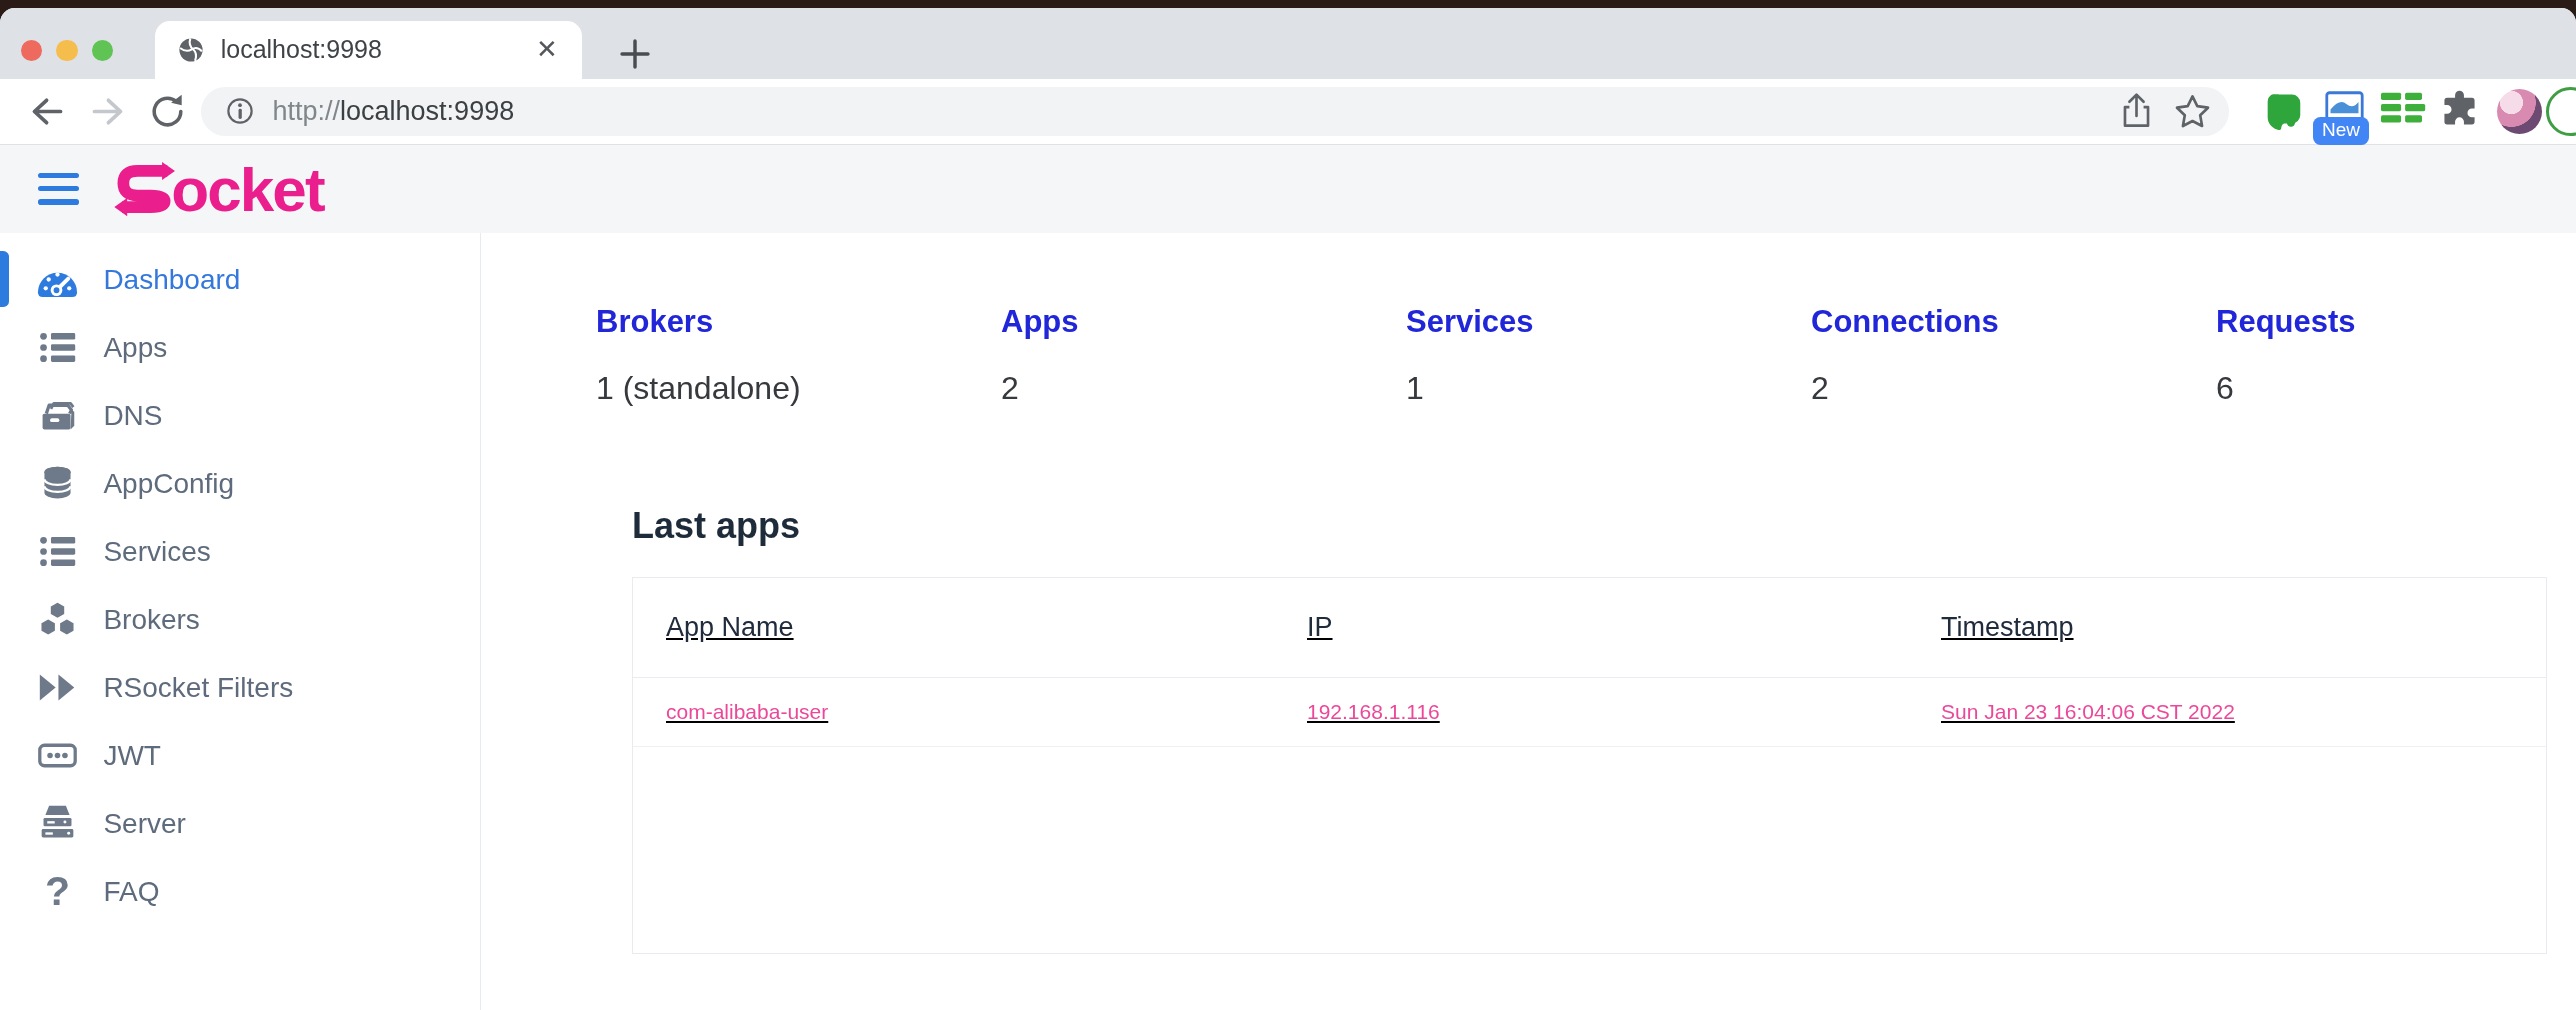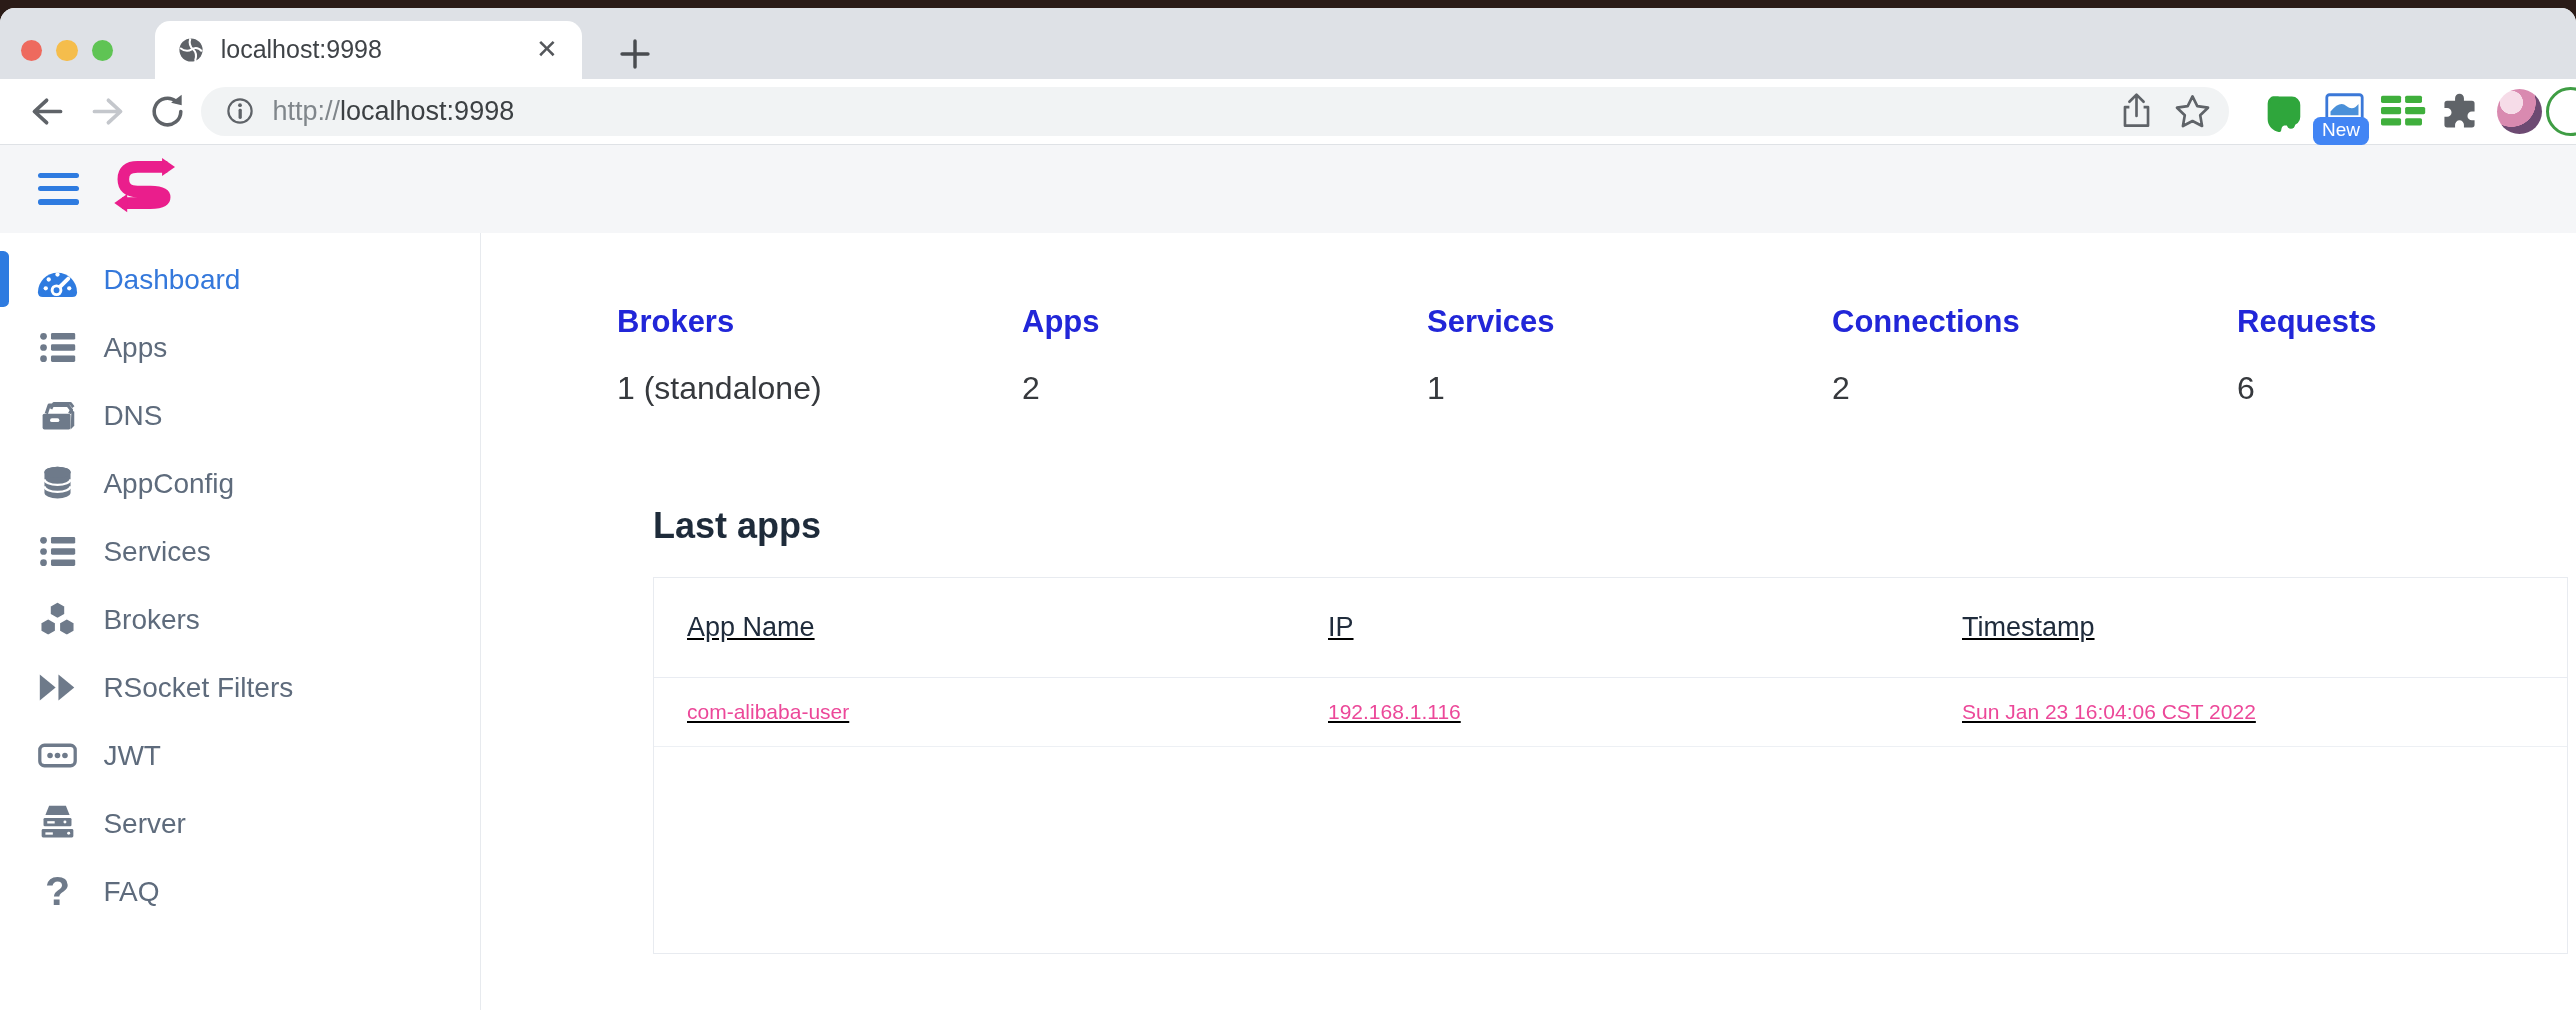--- a/index.html
+++ b/index.html
@@ -28,38 +28,38 @@
   .navbtn { position:absolute; top:11.3px; width:43px; height:43px; display:flex;
             align-items:center; justify-content:center; }
   .nav-back{left:26px;} .nav-fwd{left:86px;} .nav-reload{left:146px;}
   .omnibox { position:absolute; left:201px; top:8.4px; width:2028px; height:49px;
              background:#f1f3f4; border-radius:24.4px; display:flex; align-items:center; }
   .omni-info { margin-left:22.5px; width:32px; height:32px; flex:0 0 auto; }
   .omni-url { margin-left:17px; font-size:27px; color:#3c4043; flex:1 1 auto; white-space:nowrap; }
   .omni-url .scheme { color:#80868b; }
   .omni-icon { width:39px; height:39px; flex:0 0 auto; margin-right:17px; }
   .ext { position:absolute; top:10.3px; width:45px; height:45px; display:flex;
-         align-items:center; justify-content:center; }
+         justify-content:center; }
   .ext-evernote{left:2261px;} .ext-snew{left:2322px;} .ext-grid{left:2381px;}
   .ext-puzzle{left:2437px;} 
   .avatar { position:absolute; left:2497px; top:10.3px; width:45px; height:45px; border-radius:50%;
             background:radial-gradient(circle at 32% 30%, #f6dce8 0 26%, #d98ab0 27% 55%, #6d4a72 56% 100%); }
   .profile-ring { position:absolute; left:2546px; top:8.4px; width:49px; height:49px;
                   border-radius:50%; border:3.8px solid #3f9d44; background:#fff; }
 
   
   .appheader { position:relative; height:88px; background:#f5f6f8; }
   .hamburger { position:absolute; left:38px; top:20.7px; width:47px; height:47px;
                display:flex; flex-direction:column; justify-content:center; gap:7.5px; }
   .hamburger span { display:block; width:41px; height:5.6px; border-radius:2.8px; background:#2e7be0; }
   .logo { position:absolute; left:113px; top:9.4px; display:flex; align-items:center; }
   .logo-text { font-size:62px; font-weight:800; letter-spacing:-1.9px; color:#ea1e8c; margin-left:-3.8px; }
 
   
-  .content { display:flex; height:777px; background:#fff;gap:21px; }
+  .content { display:flex; height:777px; background:#fff; }
   .sidebar { width:481px; flex:0 0 auto; border-right:1.9px solid #e7eaee; padding-top:13px; position:relative; }
   .side-item { position:relative; height:68px; display:flex; align-items:center; padding-left:36px; }
   .s-icon { width:43px; height:43px; color:#6e7a8a; flex:0 0 auto; display:flex;
             align-items:center; justify-content:center; }
   .s-label { margin-left:24.4px; font-size:28px; color:#5e6b7c; }
   .side-item.active .s-icon { color:#2e7be0; }
   .side-item.active .s-label { color:#3478db; }
   .side-item.active::before { content:""; position:absolute; left:0; top:5.6px; width:9.4px; height:56px;
                               background:#2e7be0; border-radius:0 5.6px 5.6px 0; }
   .q-glyph { font-size:41px; font-weight:800; color:#6e7a8a; line-height:1; }
@@ -185,20 +185,21 @@
       <span></span>
         <span></span>
         <span></span>
     </div>
     <div class="logo">
       <svg viewBox="0 0 48 48" width="62" height="62">
         <path d="M42 10 H19 Q8 10 8 19.5 Q8 29 19 29 H29 Q40 29 40 33.5 Q40 38 29 38 H7" stroke="#ea1e8c" stroke-width="9" fill="none"></path>
         <polygon points="38,3 38,17 48,10" fill="#ea1e8c"></polygon>
         <polygon points="11,31 11,45 1,38" fill="#ea1e8c"></polygon>
       </svg>
+      <span class="logo-text">ocket</span>
     </div>
   </div>
 
   <div class="content">
 
     <div class="sidebar">
 
       <div class="side-item active">
         <span class="s-icon">
           <svg viewBox="0 0 44 44" width="43" height="43">

